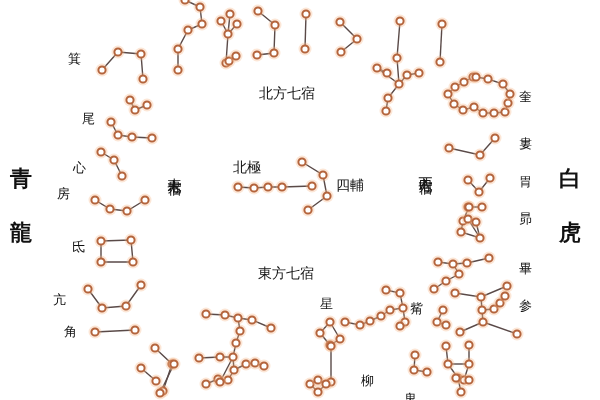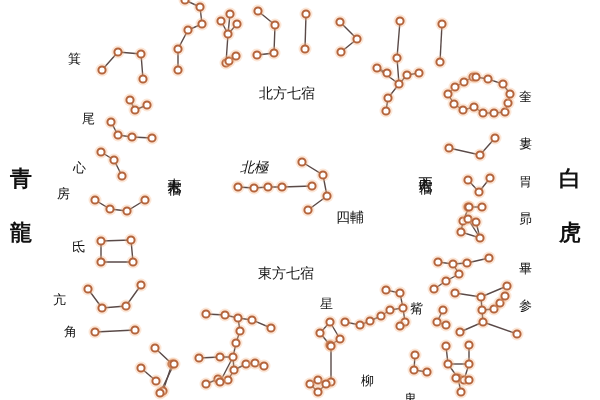--- a/index.html
+++ b/index.html
@@ -471,22 +471,22 @@
   <div class="label big" style="left:10px;top:168px;">青</div>
   <div class="label big" style="left:10px;top:222px;">龍</div>
   <div class="label big" style="left:559px;top:168px;">白</div>
   <div class="label big" style="left:559px;top:222px;">虎</div>
 
   <div class="label mid" style="left:259px;top:86px;">北方七宿</div>
   <div class="label mid vert" style="left:168px;top:167px;">東方七宿</div>
   <div class="label mid vert" style="left:419px;top:166px;">西方七宿</div>
   <div class="label mid" style="left:258px;top:266px;">東方七宿</div>
 
-  <div class="label mid" style="left:240px;top:160px;font-style:italic;">北極</div>
-  <div class="label mid" style="left:336px;top:178px;margin-top:32px;">四輔</div>
+  <div class="label mid" style="left:233px;top:160px;">北極</div>
+  <div class="label mid" style="left:336px;top:178px;">四輔</div>
 
   <div class="label small" style="left:68px;top:52px;">箕</div>
   <div class="label small" style="left:82px;top:112px;">尾</div>
   <div class="label small" style="left:73px;top:161px;">心</div>
   <div class="label small" style="left:57px;top:187px;">房</div>
   <div class="label small" style="left:72px;top:240px;">氐</div>
   <div class="label small" style="left:53px;top:293px;">亢</div>
   <div class="label small" style="left:64px;top:325px;">角</div>
 
   <div class="label small" style="left:519px;top:90px;">奎</div>

